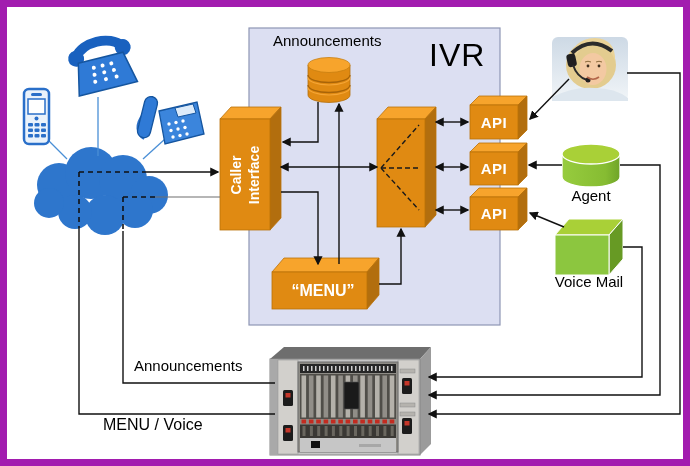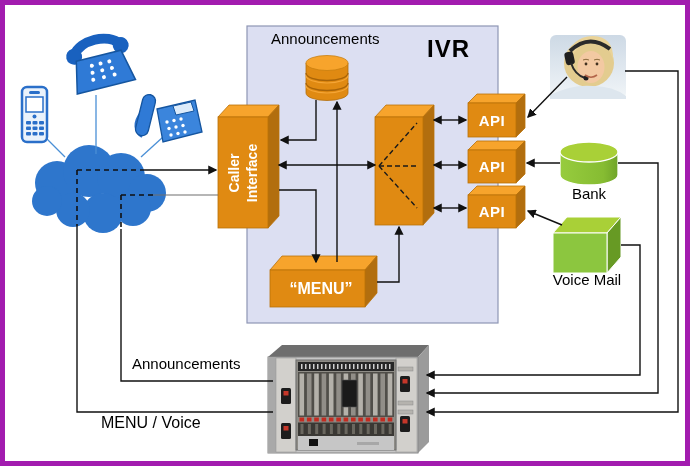--- a/index.html
+++ b/index.html
@@ -1,24 +1,24 @@
 <!DOCTYPE html>
 <html><head>
 <meta charset="utf-8">
 <style>
   html,body{margin:0;padding:0;background:#fff;}
   .stage{
     position:relative;width:690px;height:466px;background:#ffffff;
-    border:5px solid #a21caf;box-sizing:border-box;overflow:hidden;
+    border:7px solid #a21caf;box-sizing:border-box;overflow:hidden;
     font-family:"Liberation Sans",sans-serif;
   }
   .stage svg{position:absolute;left:0;top:0;}
   .lbl{position:absolute;color:#000;}
   .lbl-ann-top{left:266px;top:25px;font-size:15px;}
-  .lbl-ivr{left:422px;top:30px;font-size:24px;font-weight:bold;letter-spacing:1px;}
+  .lbl-ivr{left:422px;top:30px;font-size:32px;font-weight:normal;letter-spacing:1px;}
   .lbl-caller{left:213px;top:112px;width:50px;height:111px;display:flex;align-items:center;justify-content:center;}
   .lbl-caller .rot{transform:rotate(-90deg);color:#fff;font-weight:bold;font-size:14px;line-height:18px;text-align:center;white-space:nowrap;}
   .lbl-menu{left:265px;top:265px;width:102px;height:37px;display:flex;align-items:center;justify-content:center;color:#fff;font-weight:bold;font-size:16px;}
   .lbl-api{left:463px;width:48px;display:flex;align-items:center;justify-content:center;color:#fff;font-weight:bold;font-size:15px;letter-spacing:.5px;border-radius:10px;}
   .lbl-api1{top:98px;height:34px;}
   .lbl-api2{top:145px;height:33px;}
   .lbl-api3{top:190px;height:33px;}
   .lbl-agent{left:545px;top:93px;width:82px;text-align:center;font-size:15px;}
   .lbl-bank{left:556px;top:180px;width:56px;text-align:center;font-size:15px;}
   .lbl-vm{left:538px;top:266px;width:88px;text-align:center;font-size:15px;}
@@ -340,19 +340,19 @@
     <span style="display:block;">Interface</span>
   </div>
 </div>
 
 <div class="lbl lbl-menu">“MENU”</div>
 
 <div class="lbl lbl-api lbl-api1">API</div>
 <div class="lbl lbl-api lbl-api2">API</div>
 <div class="lbl lbl-api lbl-api3">API</div>
 
-<div class="lbl lbl-bank">Bank</div>
+<div class="lbl lbl-bank">Agent</div>
 <div class="lbl lbl-vm">Voice Mail</div>
 
 <div class="lbl lbl-ann-bot">Announcements</div>
 <div class="lbl lbl-dtmf">MENU / Voice</div>
 
 </div>
 
 </body></html>

